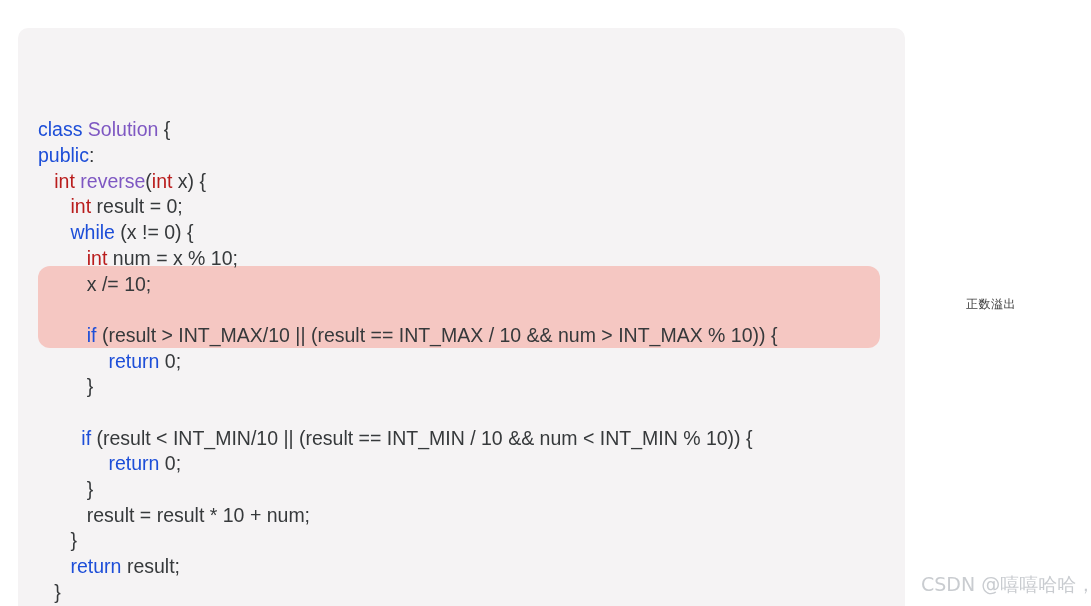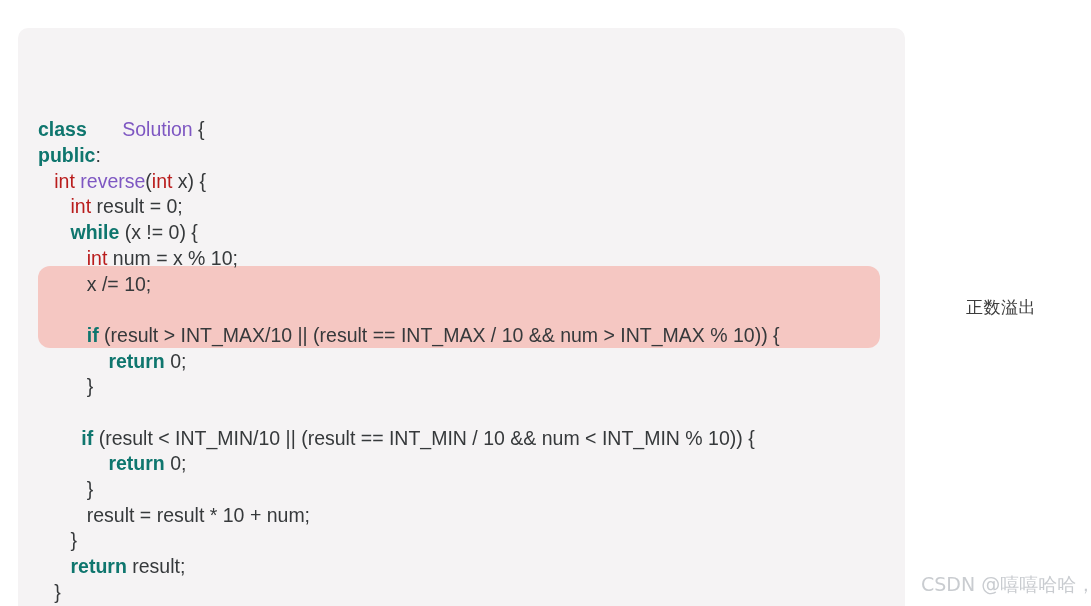--- a/index.html
+++ b/index.html
@@ -58,32 +58,32 @@
     border-radius: 12px;
     z-index: 0;
   }
 
   #code-lines {
     position: relative;
     z-index: 1;
   }
 
   
-  .kw   { color: #0f766e; font-weight: bold; }
+  .kw   { color: #1d4ed8; }
   .type { color: #b91c1c; }
-  .cls  { color: #7e57c2; margin-left: 30px; }
+  .cls  { color: #7e57c2; }
   .fn   { color: #7e57c2; margin-top: 28px; }
   .pl   { color: #36393b; }
 
   
   #annotation {
     position: absolute;
     left: 966px;
     top: 296px;
-    font-size: 17px;
+    font-size: 12px;
     color: #3c3c3c;
     font-family: "DejaVu Sans", "Liberation Sans", sans-serif;
     letter-spacing: 0.5px;
     white-space: nowrap;
   }
 
   
   #watermark {
     position: absolute;
     left: 921px;

